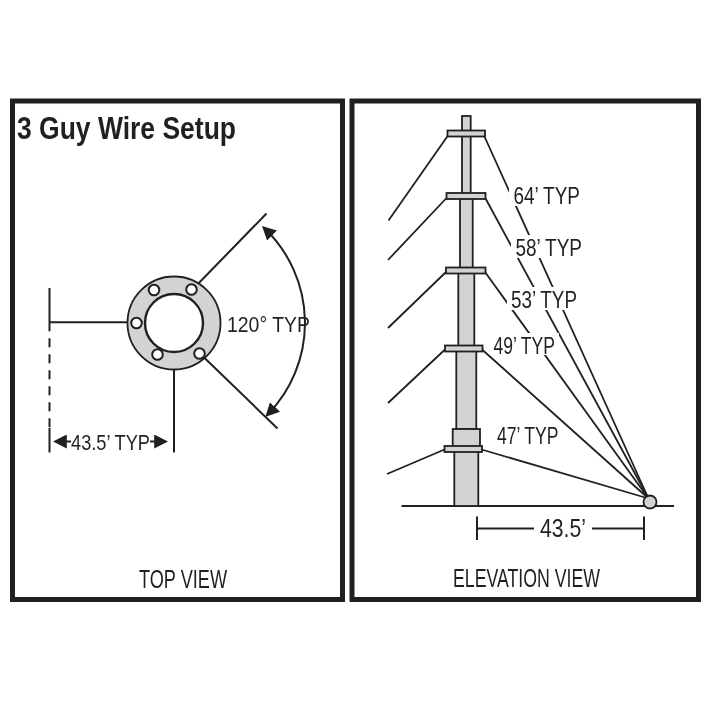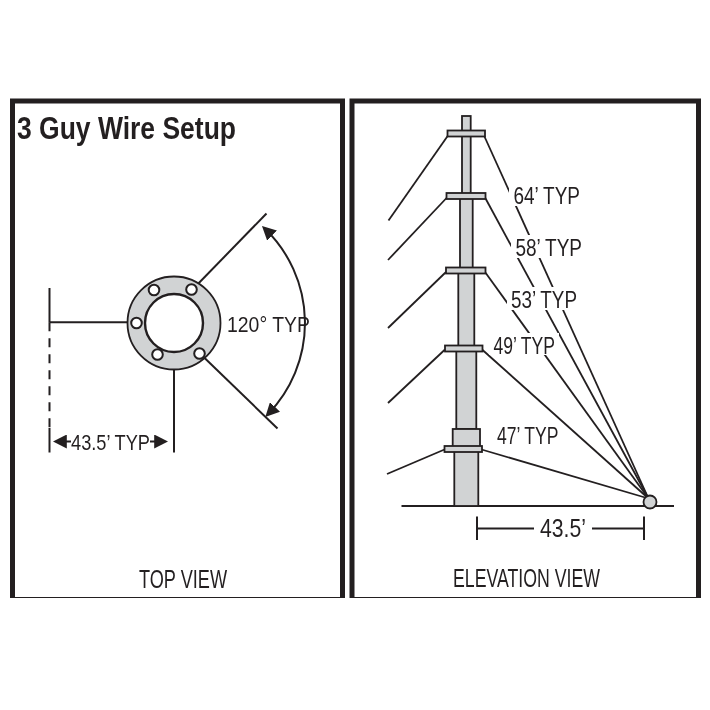--- a/index.html
+++ b/index.html
@@ -3,21 +3,21 @@
 <meta charset="utf-8">
 <style>
   html, body {
     margin: 0;
     padding: 0;
     background: #ffffff;
   }
   .stage {
     position: relative;
     width: 710px;
-    height: 598px;
+    height: 710px;
     background: #ffffff;
     font-family: "Liberation Sans", sans-serif;
   }
   svg { display: block; }
   text {
     font-family: "Liberation Sans", sans-serif;
     fill: #231f20;
   }
   .title-text {
     font-size: 31px;

